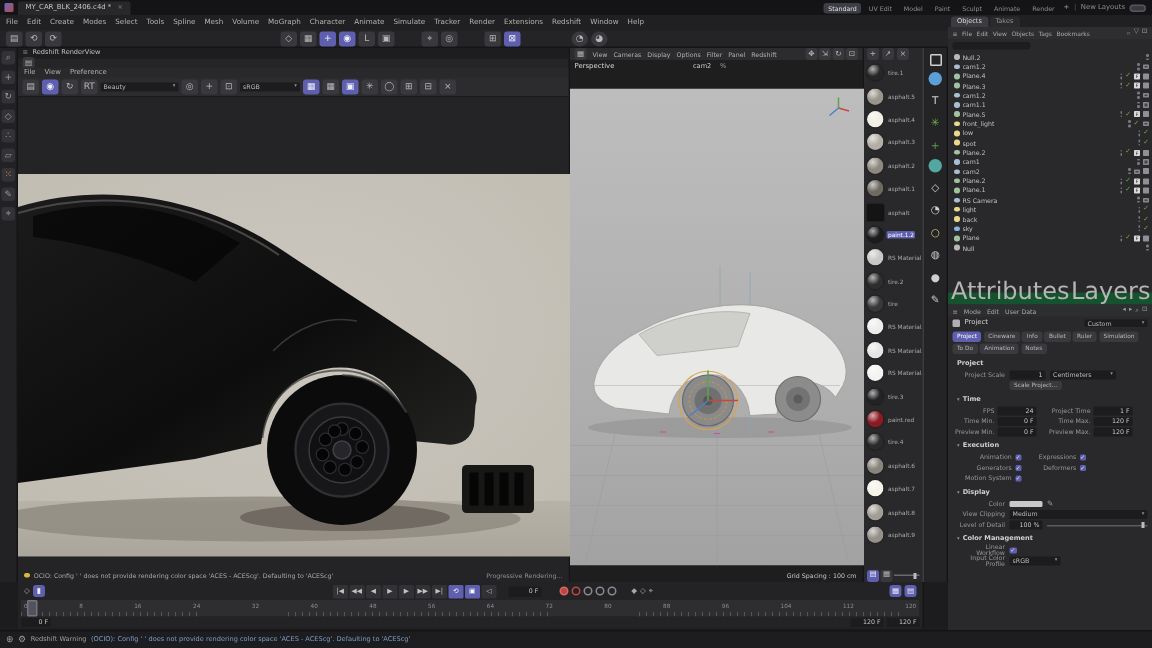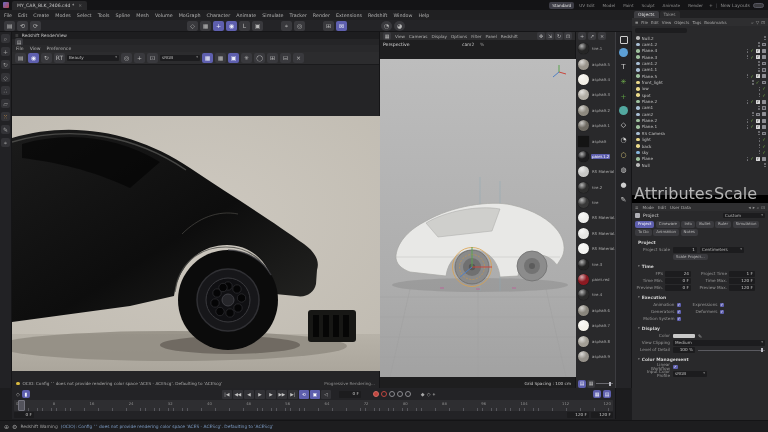--- a/index.html
+++ b/index.html
@@ -93,21 +93,21 @@
   .orow .dots{display:flex;flex-direction:column;gap:1px;}
   .orow .dots i{width:1.6px;height:1.6px;border-radius:50%;background:#77777c;}
   .orow .chk{display:none;color:#7ab648;font-size:4.5px;}
   .orow .chk.on{display:inline;}
   .orow .tf{display:none;width:4px;height:4px;background:#d8d8d8;color:#222;font-size:3px;align-items:center;justify-content:center;border-radius:.5px;}
   .orow .tf.on{display:inline-flex;}
   .orow .tm{display:none;width:4px;height:4px;background:#8f8f95;border-radius:.5px;}
   .orow .tm.on{display:inline-block;}
   .orow .tc{display:none;width:4.5px;height:3.5px;background:#44444a;border-radius:.5px;border:.5px solid #86868c;}
   .orow .tc.on{display:inline-block;}
-  #attr-tabs{display:flex;height:8px;background:#000000;align-items:flex-end;gap:1px;padding-left:2px;margin-top:20px;}
+  #attr-tabs{display:flex;height:8px;background:#14532d;align-items:flex-end;gap:1px;padding-left:2px;margin-top:20px;}
   #attr-menu{display:flex;align-items:center;gap:4px;height:8px;padding:0 3px;font-size:4.2px;color:#a8a8a8;background:#2e2e30;}
   #attr-menu .ri{margin-left:auto;display:flex;gap:2px;font-size:4.4px;color:#9a9a9a;}
   #attr-obj{height:9px;display:flex;align-items:center;gap:3px;padding:0 3px;}
   #attr-obj .cube{width:5px;height:5px;background:#b0b0b6;border-radius:1px;}
   #attr-obj .ttl{font-size:4.6px;color:#d6d6d6;}
   #attr-obj .dd{margin-left:auto;width:42px;}
   #attr-btns{display:flex;flex-wrap:wrap;gap:1.5px;padding:1px 3px;}
   .abtn{background:#3a3a3e;color:#b8b8b8;font-size:3.9px;line-height:6.5px;height:6.5px;padding:0 3px;border-radius:2px;}
   .abtn.active{background:#5e5fae;color:#fff;}
   .arow{display:flex;align-items:center;gap:3px;padding:1px 3px 1px 6px;height:7px;}
@@ -815,21 +815,21 @@
             <i></i>
             <i></i>
           </span>
 
         </div>
       </div>
 
     <div id="attr-tabs">
 
     <span class="ptab active">Attributes</span>
-        <span class="ptab">Scale</span>
+        <span class="ptab">Layers</span>
       </div>
     <div id="attr-menu">
       <span>≡</span>
       <span style="display:flex;gap:4px;">
 
       <span>Mode</span>
           <span>Edit</span>
           <span>User Data</span>
         </span>
       <span class="ri">

